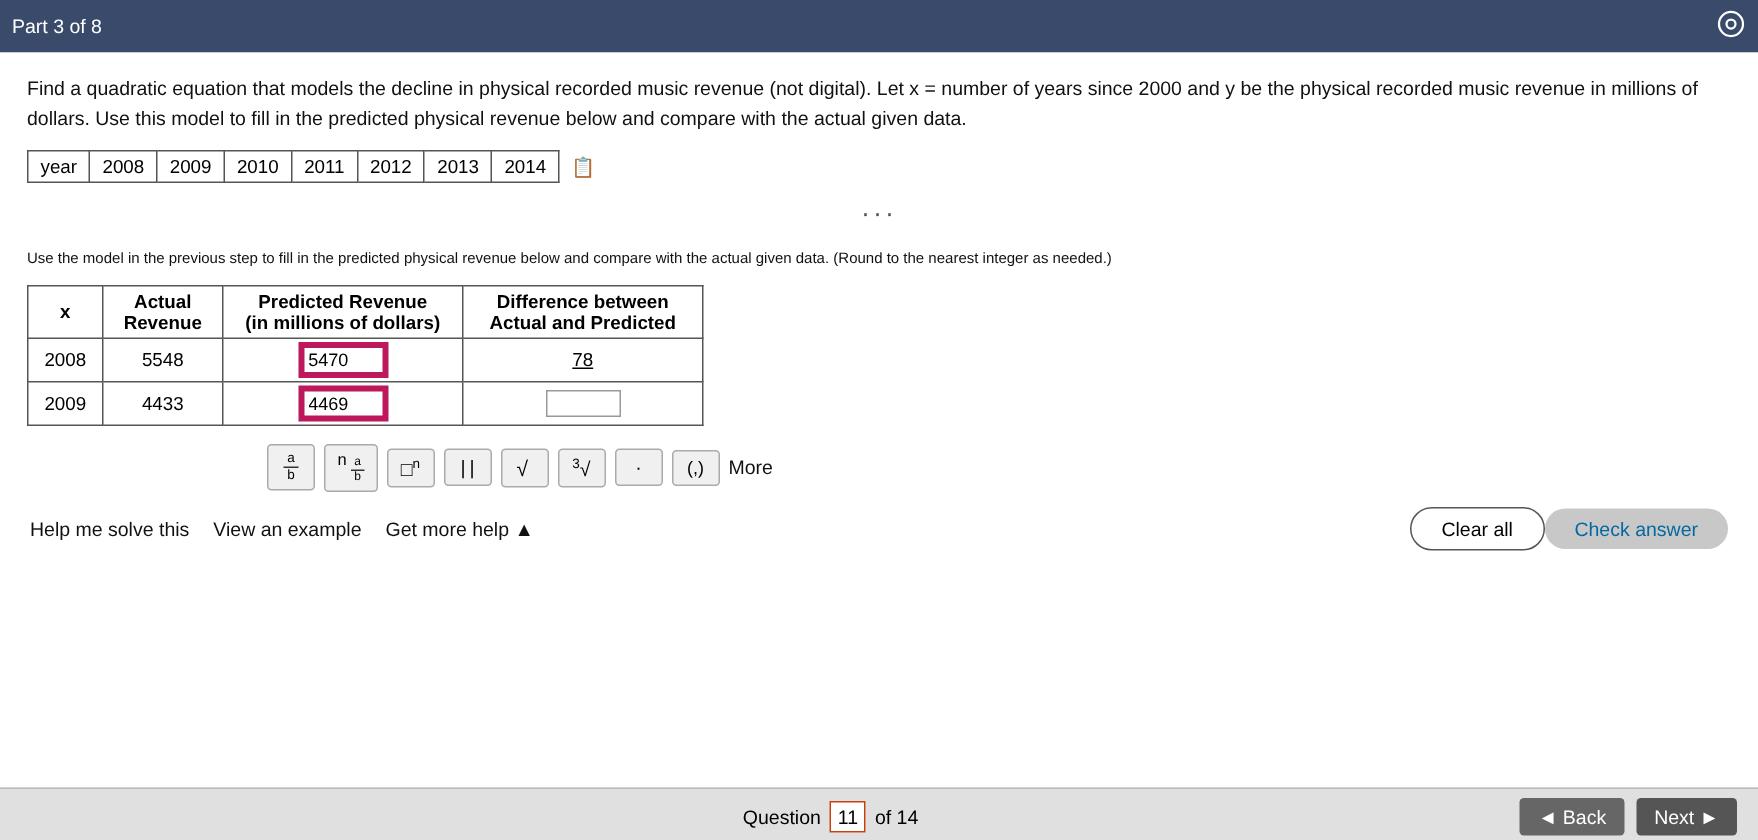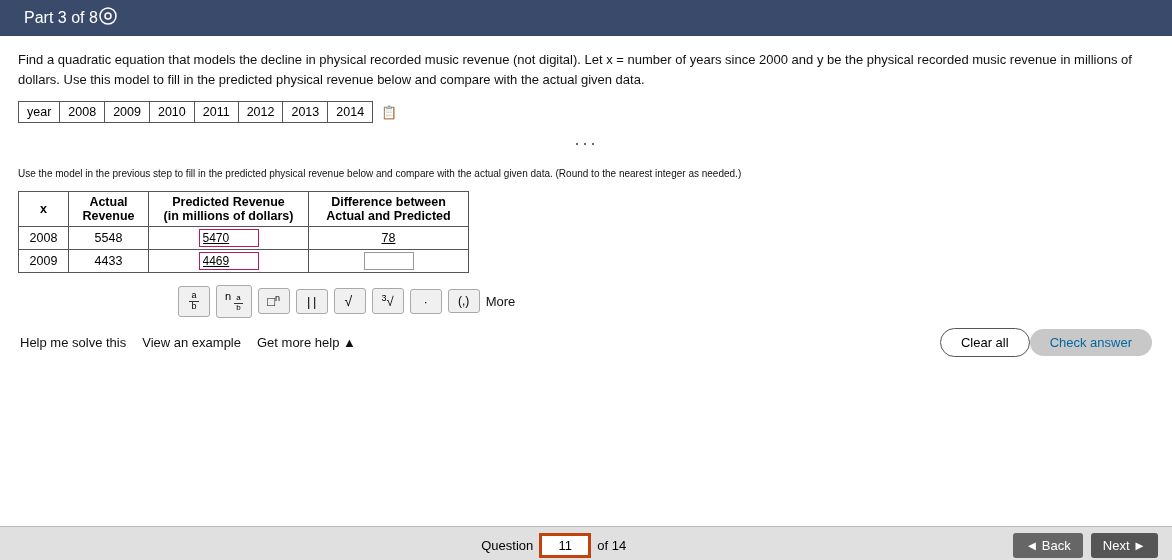--- a/index.html
+++ b/index.html
@@ -8,25 +8,25 @@
       background: #e8e8e8;
       width: 1172px;
       height: 560px;
       overflow: hidden;
       position: relative;
     }
 
     .top-bar {
       background: #3a4a6b;
       color: white;
-      padding: 6px 24px;
-      font-size: 16px;
-      display: flex;
-      align-items: center;
-      justify-content: flex-start;
+      padding: 6px 8px;
+      font-size: 13px;
+      display: flex;
+      align-items: center;
+      justify-content: space-between;
     }
 
     .main-content {
       background: white;
       margin: 0;
       padding: 14px 18px 10px 18px;
       height: calc(560px - 32px - 38px);
       overflow: hidden;
     }
 
@@ -86,25 +86,24 @@
       font-weight: bold;
       background: white;
     }
 
     .input-cell {
       position: relative;
     }
 
     .input-field {
       width: 60px;
-      border: 1px solid #be185d;
+      border: 4px solid #be185d;
       padding: 1px 3px;
       font-size: 12px;
       outline: none;
-      text-decoration: underline;
     }
 
     .math-toolbar {
       display: flex;
       align-items: center;
       gap: 6px;
       margin-left: 160px;
       margin-top: 4px;
       flex-wrap: wrap;
     }
@@ -198,23 +197,23 @@
     }
 
     .footer-center {
       display: flex;
       align-items: center;
       gap: 6px;
       font-size: 13px;
     }
 
     .footer-input {
-      width: 52px;
-      text-align: center;
-      border: 3px solid #c2410c;
+      width: 24px;
+      text-align: center;
+      border: 1px solid #c2410c;
       padding: 2px;
       font-size: 13px;
     }
 
     .nav-btn {
       background: #555;
       color: white;
       border: none;
       border-radius: 3px;
       padding: 5px 12px;

